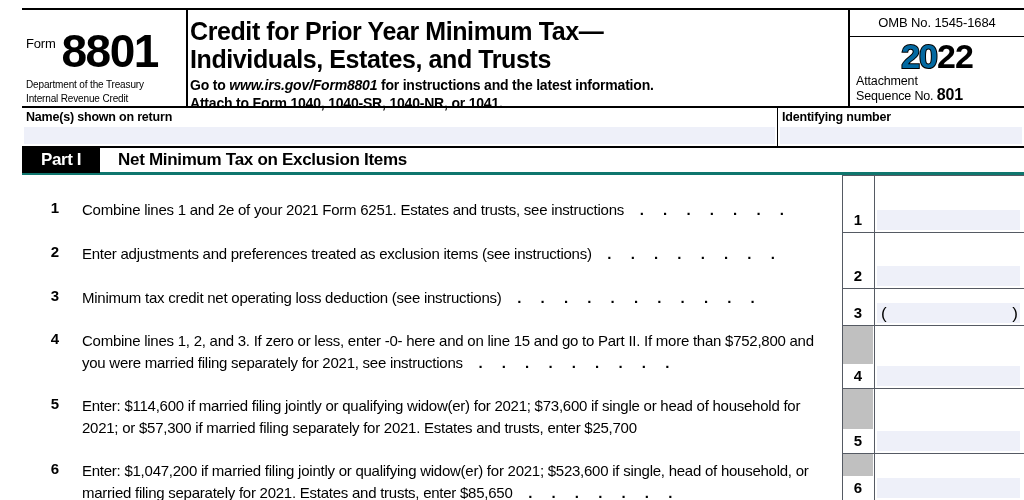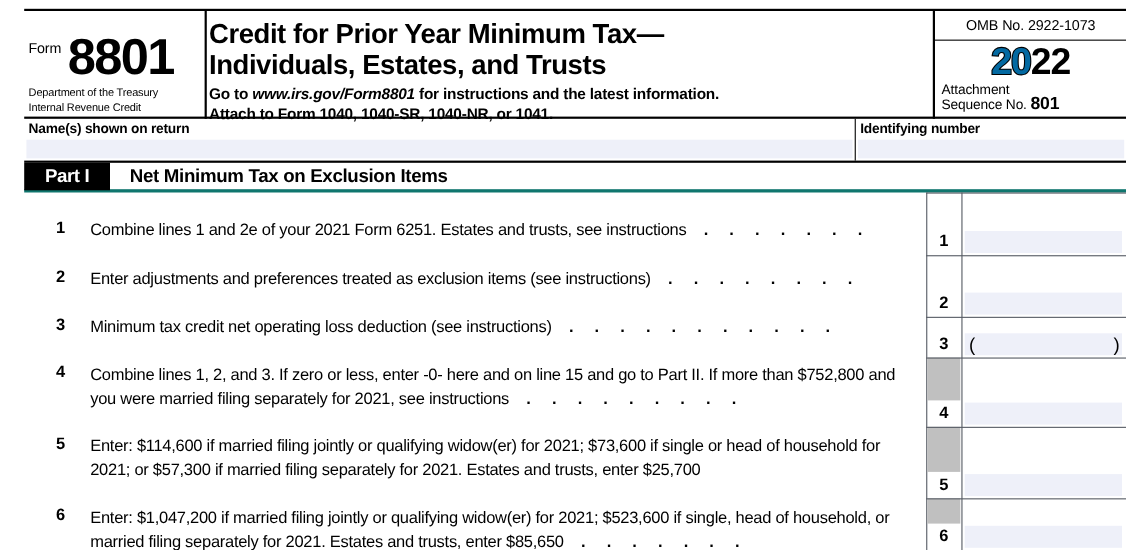--- a/index.html
+++ b/index.html
@@ -350,21 +350,21 @@
     <div class="hdr-center">
       <div class="title-main">
         <div>Credit for Prior Year Minimum Tax—</div>
         <div>Individuals, Estates, and Trusts</div>
       </div>
       <div class="title-sub1"><span>Go to </span><span class="ital">www.irs.gov/Form8801</span><span> for instructions and the latest information.</span></div>
       <div class="title-sub2">Attach to Form 1040, 1040-SR, 1040-NR, or 1041.</div>
     </div>
 
     <div class="hdr-right">
-      <div class="omb">OMB No. 2922-1073</div>
+      <div class="omb">OMB No. 1545-1684</div>
       <div class="year-block">
         <div class="year"><span class="hollow">20</span><span>22</span></div>
         <div class="attach">
           <div>Attachment</div>
           <div><span>Sequence No.</span>
             <span class="seqno">801</span></div>
         </div>
       </div>
     </div>
   </div>

